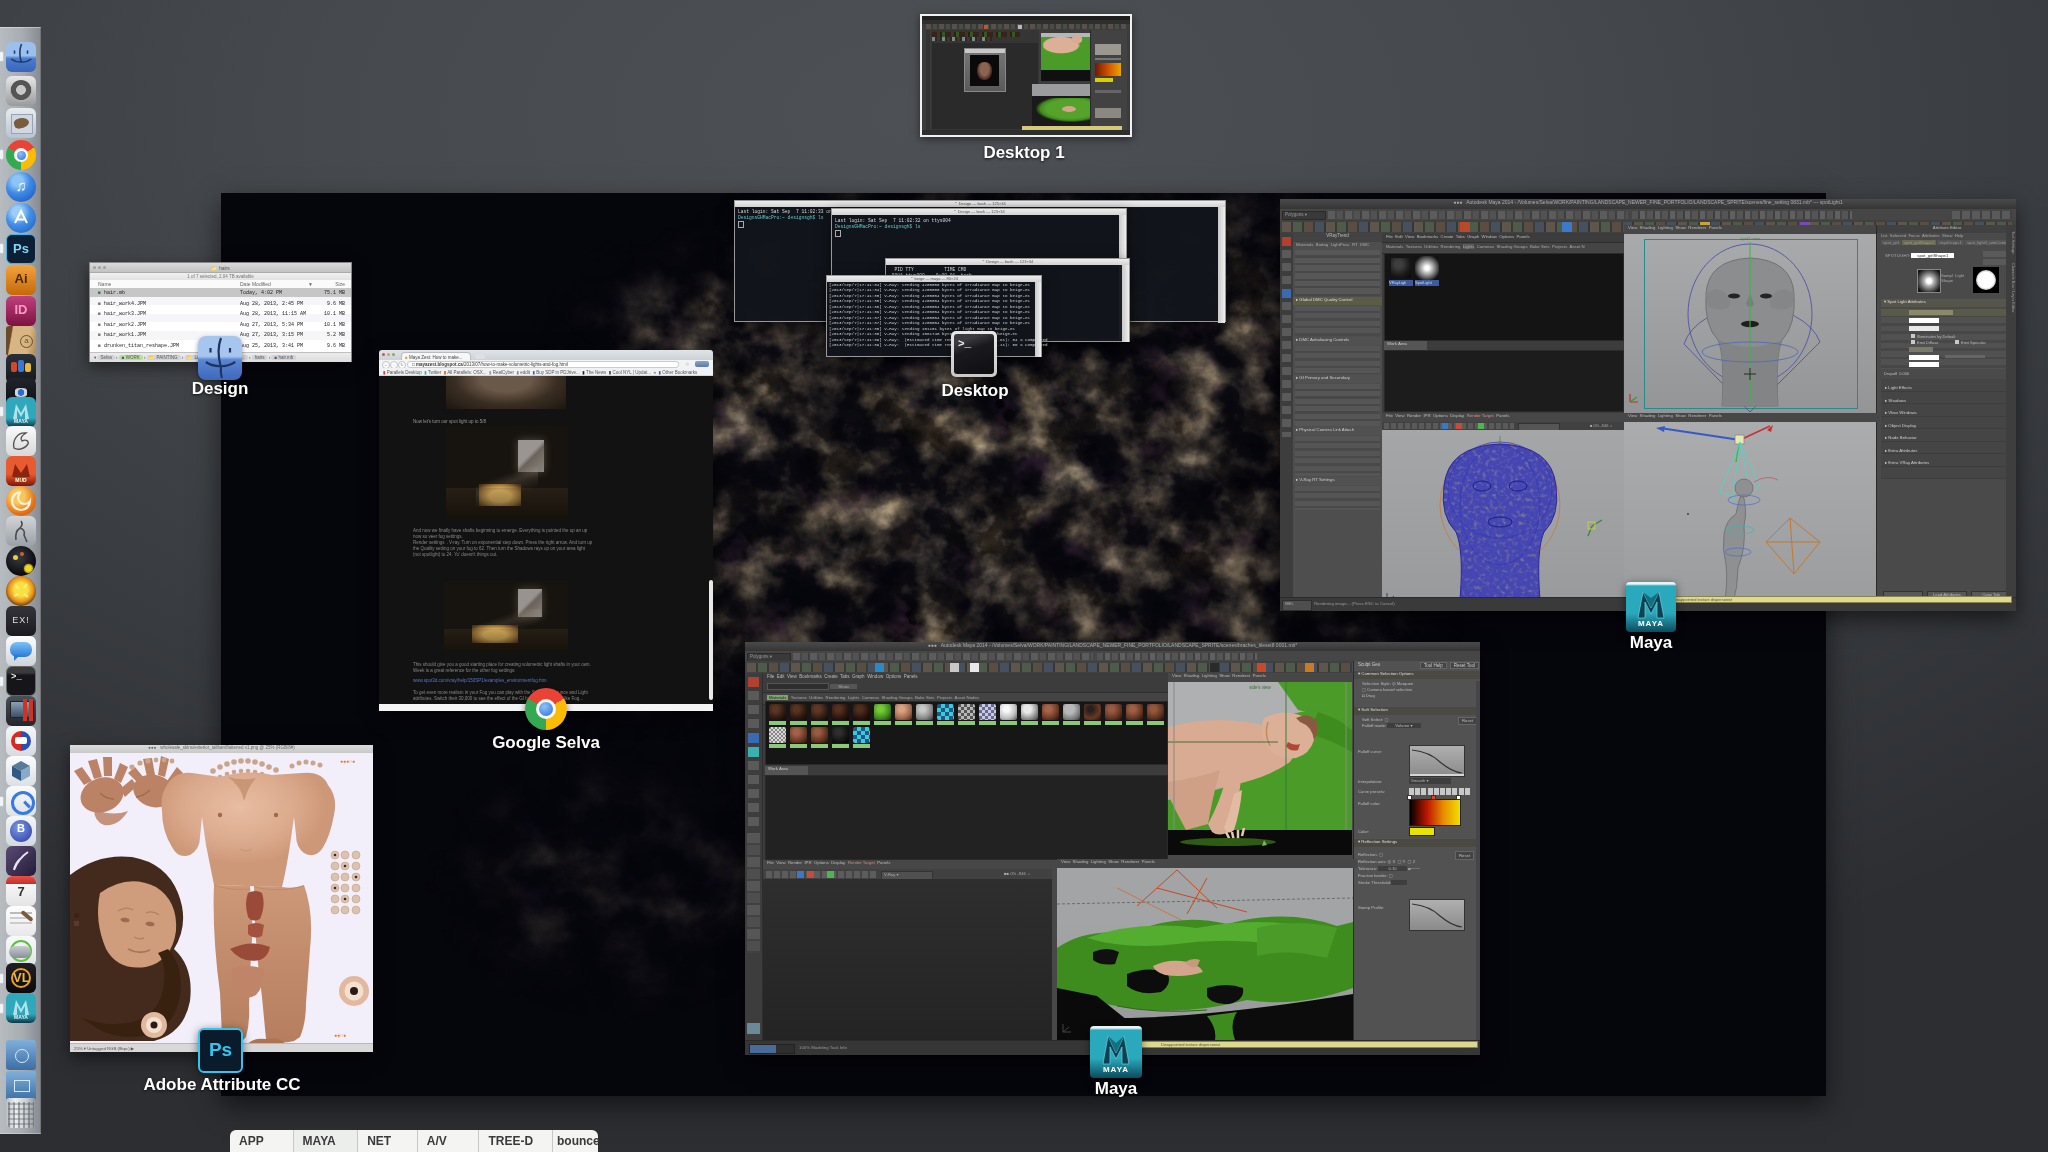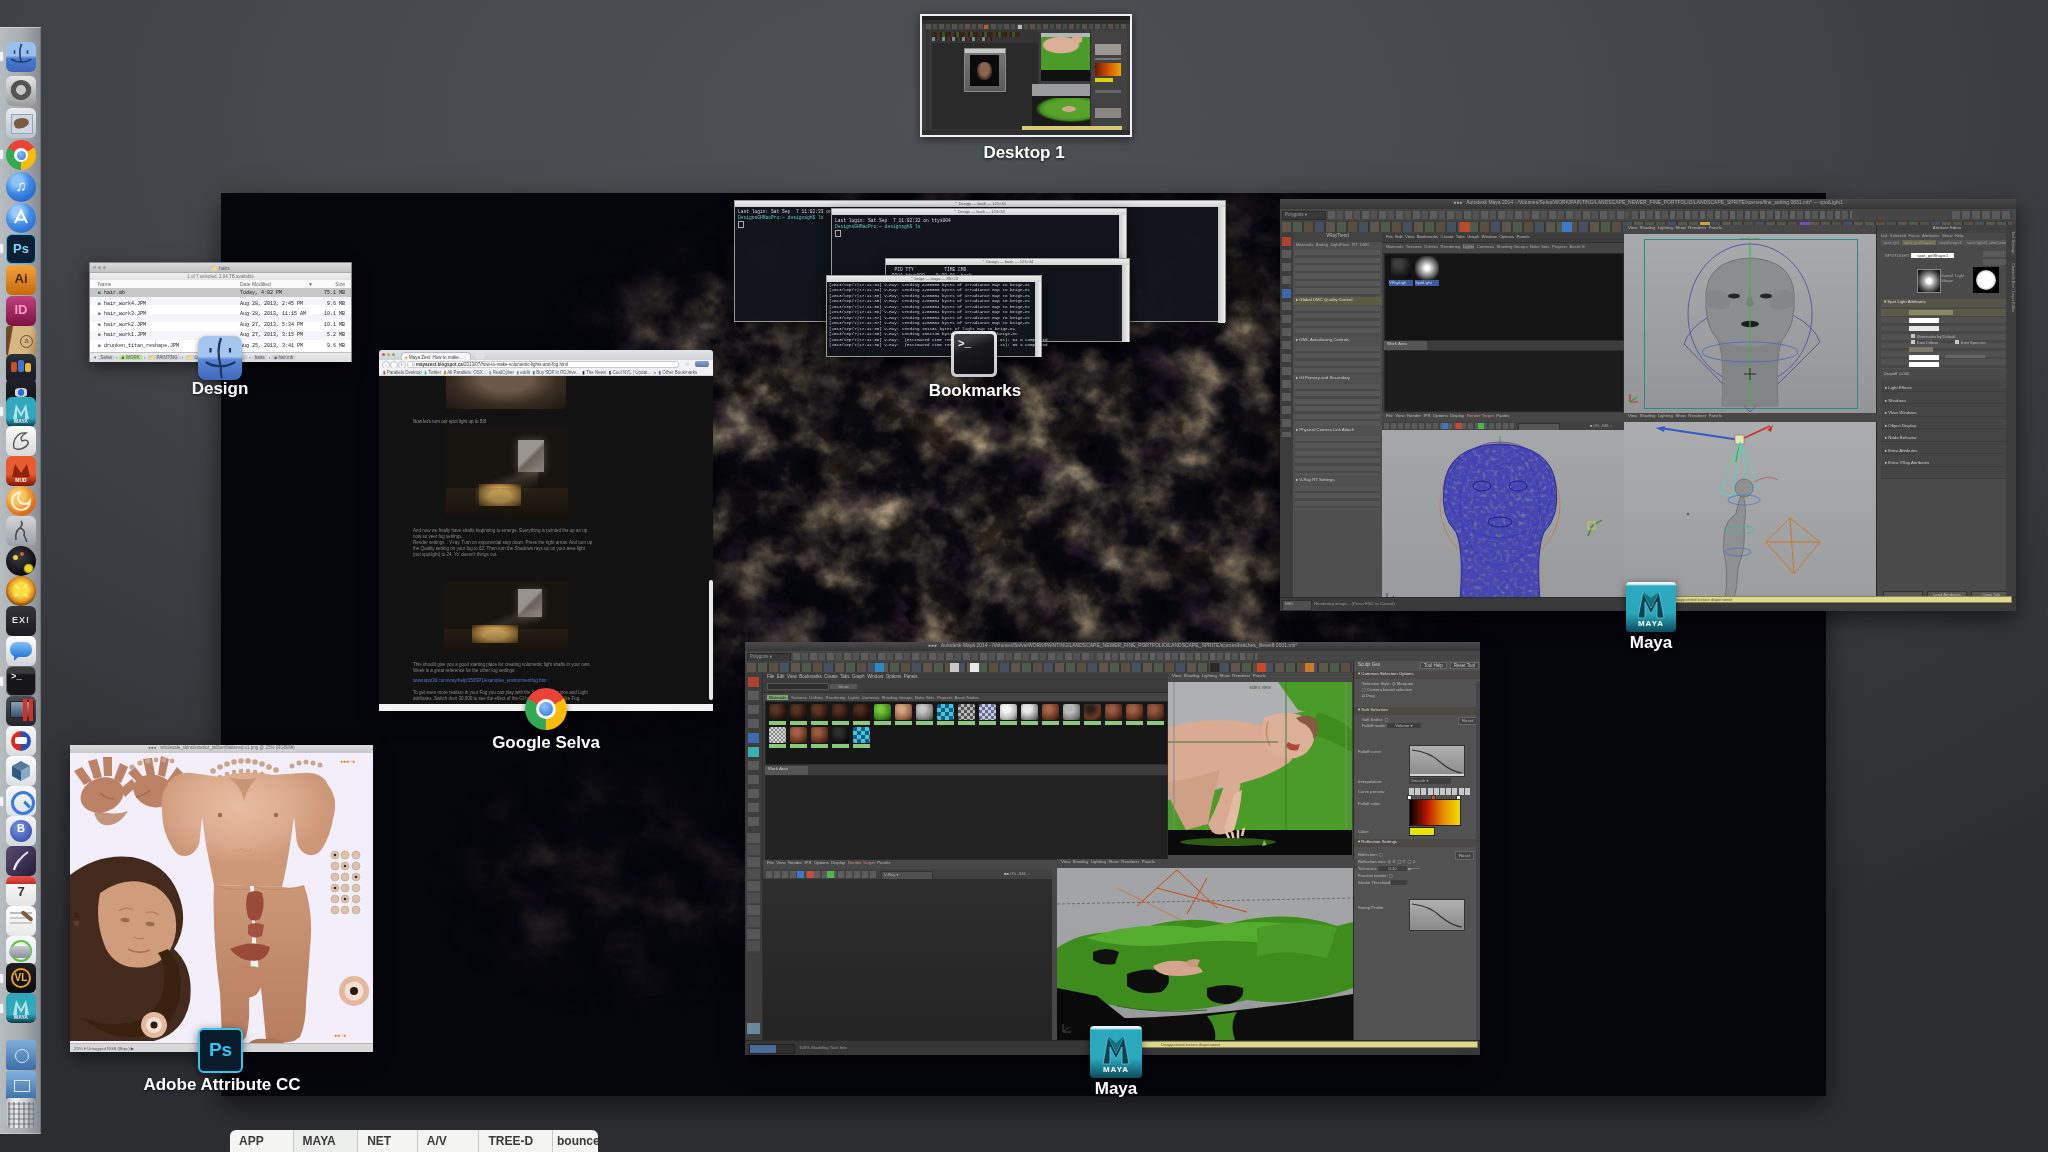--- a/index.html
+++ b/index.html
@@ -167,21 +167,21 @@
         </svg></div>
 <div class="di" style="top:546px;border-radius:50%;background:radial-gradient(circle at 42% 38%,#3a3a42,#0a0a10 70%);">
         <div class="abs" style="left:7px;top:9px;width:5px;height:5px;border-radius:50%;background:#e8d040;"></div>
         <div class="abs" style="left:14px;top:6px;width:4px;height:4px;border-radius:50%;background:#d06030;"></div>
         <div class="abs" style="left:17px;top:17px;width:9px;height:9px;border-radius:50%;background:radial-gradient(#f0d820 0 40%,#907808);border:1px solid #333;"></div>
       </div>
 <div class="di" style="top:576px;border-radius:50%;background:radial-gradient(circle at 50% 45%,#f8e040 0 30%,#e89020 55%,#3a2a08 80%);"><svg width="30" height="30">
           <path d="M9 9 l4 4 M21 8 l-3 4 M8 20 l4-2 M22 21 l-4-3" stroke="#f8ee80" stroke-width="2" fill="none"></path>
         </svg></div>
 <div class="di" style="top:606px;background:linear-gradient(180deg,#34343a,#1a1a20);">
-        <div style="color:#ddd;font-weight:bold;font-size:9px;text-align:center;line-height:28px;letter-spacing:1px;">EX!</div>
+        <div style="color:#ddd;font-weight:normal;font-size:9px;text-align:center;line-height:28px;letter-spacing:1px;">EX!</div>
       </div>
 <div class="di" style="top:636px;background:linear-gradient(180deg,#fdfdfd,#d0d4d8);">
         <div class="abs" style="left:4px;top:6px;width:22px;height:15px;border-radius:7px;background:linear-gradient(180deg,#7ec2f4,#2a7ad8);"></div>
         <div class="abs" style="left:8px;top:19px;width:6px;height:6px;background:#2a7ad8;clip-path:polygon(0 0,100% 0,0 100%);"></div>
       </div>
 <div class="di" style="top:666px;background:linear-gradient(180deg,#3a3a3a 0 20%,#16161a 30%);border:1px solid #666;box-sizing:border-box;">
         <div style="color:#eee;font-weight:bold;font-size:9px;padding:5px 0 0 4px;font-family:'Liberation Mono',monospace;">&gt;_</div>
       </div>
 <div class="di" style="top:696px;background:linear-gradient(180deg,#4a5058,#23272d);">
         <div class="abs" style="left:4px;top:5px;width:22px;height:15px;background:linear-gradient(180deg,#8aa2b8,#3c5068);border:1px solid #222;"></div>
@@ -216,21 +216,21 @@
         <div class="abs" style="left:4px;top:6px;width:22px;height:2px;background:#bbb;"></div>
         <div class="abs" style="left:4px;top:11px;width:22px;height:2px;background:#ccc;"></div>
         <div class="abs" style="left:4px;top:16px;width:22px;height:2px;background:#ccc;"></div>
         <div class="abs" style="left:14px;top:8px;width:14px;height:4px;background:#7a5a3a;transform:rotate(40deg);border-radius:2px;"></div>
       </div>
 <div class="di" style="top:936px;background:linear-gradient(180deg,#f8f9fa,#e0e3e6);">
         <div class="abs" style="left:4px;top:4px;width:22px;height:22px;border-radius:50%;border:2px solid #5ec23d;box-sizing:border-box;color:#5ec23d;font-weight:bold;font-size:12px;text-align:center;line-height:18px;">μ</div>
       </div>
 <div class="di" style="top:946px;height:12px!important;background:linear-gradient(180deg,#c8ccd0,#8a9098);width:22px!important;left:9px!important;"></div>
 <div class="di" style="top:963px;background:linear-gradient(180deg,#202024,#0a0a0e);">
-        <div class="abs" style="left:5px;top:5px;width:20px;height:20px;border-radius:50%;border:2px solid #e8a020;box-sizing:border-box;color:#f0b830;font-size:10px;font-weight:bold;text-align:center;line-height:16px;">VL</div>
+        <div class="abs" style="left:5px;top:5px;width:20px;height:20px;border-radius:50%;border:2px solid #e8a020;box-sizing:border-box;color:#f0b830;font-size:13px;font-weight:bold;text-align:center;line-height:16px;">VL</div>
       </div>
 <div class="di" style="top:993px;background:linear-gradient(180deg,#2fa8bc 0 70%,#083a48);"><svg width="30" height="30">
           <path d="M7 22 L10 7 L15 16 L20 7 L23 22 L19 22 L19 13 L15 20 L11 13 L11 22 Z" fill="#bfe8ee" opacity="0.9"></path>
         </svg><div class="abs" style="left:0;top:21px;width:30px;color:#eef;font-size:5px;text-align:center;font-weight:bold;">MAYA</div></div>
 <div class="di" style="top:1040px;background:linear-gradient(180deg,#7fb0dc,#3c6da4);border-radius:3px;">
         <div class="abs" style="left:9px;top:9px;width:12px;height:12px;border-radius:50%;border:1.5px solid #d8e8f4;"></div>
       </div>
 <div class="di" style="top:1071px;background:linear-gradient(180deg,#7fb0dc,#3c6da4);border-radius:3px;">
         <div class="abs" style="left:8px;top:9px;width:14px;height:10px;border:1.5px solid #d8e8f4;"></div>
       </div>
@@ -376,21 +376,21 @@
 [2013/Sep/7|17:41:39] V-Ray:  (Estimated time remaining:  0h  0m 11.6s): 84 % completed
 [2013/Sep/7|17:41:39] V-Ray:  (Estimated time remaining:  0h  0m 10.1s): 86 % completed</div>
   <div class="abs" style="right:0;top:6px;width:6px;height:75px;background:linear-gradient(90deg,#c8c8c8,#efefef);"></div>
 </div>
 
 <div class="abs" style="left:951px;top:331px;width:46px;height:46px;border-radius:5px;background:linear-gradient(180deg,#e8e8e8,#c8c8c8);box-shadow:0 2px 6px rgba(0,0,0,.5);">
   <div class="abs" style="left:3px;top:3px;width:40px;height:40px;border-radius:3px;background:linear-gradient(160deg,#3c3c40 0 18%,#1a1a1e 40%,#0e0e12);">
     <div style="color:#f0f0f0;font-family:'Liberation Mono',monospace;font-weight:bold;font-size:11px;padding:4px 0 0 4px;">&gt;_</div>
   </div>
 </div>
-<div class="lbl" style="left:905px;top:381px;width:140px;">Bookmarks</div>
+<div class="lbl" style="left:905px;top:381px;width:140px;">Desktop</div>
 
 <div class="abs" style="left:1280px;top:199px;width:736px;height:412px;background:#484848;box-shadow:0 8px 20px rgba(0,0,0,.55);overflow:hidden;">
   <div class="abs" style="left:0;top:0;width:736px;height:10px;background:linear-gradient(180deg,#4a4a4a,#353535);font-size:5px;color:#aaa;text-align:center;">●●● &nbsp; Autodesk Maya 2014  - /Volumes/Selva/WORK/PAINTING/LANDSCAPE_NEWER_FINE_PORTFOLIO/LANDSCAPE_SPRITE/scenes/fine_setting 0831.mb*  ---  spotLight1</div>
   <div class="abs" style="left:0;top:10px;width:736px;height:11px;background:#464646;">
     <div class="abs" style="left:2px;top:2px;width:40px;height:7px;background:#393939;border:1px solid #2a2a2a;font-size:4.5px;color:#999;padding-left:2px;">Polygons ▾</div>
     <div class="abs" style="left:48px;top:1.5px;width:300px;height:8px;background:repeating-linear-gradient(90deg,#5c5c5c 0 7px,#474747 7px 9px,#525252 9px 15px,#3e3e3e 15px 17px);"></div>
     <div class="abs" style="left:352px;top:1.5px;width:220px;height:8px;background:repeating-linear-gradient(90deg,#555 0 6px,#3e3e3e 6px 8px,#606060 8px 13px,#454545 13px 15px);"></div>
     <div class="abs" style="right:4px;top:1.5px;width:60px;height:8px;background:repeating-linear-gradient(90deg,#5a5a5a 0 8px,#404040 8px 10px);"></div>
   </div>
   <div class="abs" style="left:0;top:21px;width:736px;height:13px;background:#414141;border-bottom:1px solid #2e2e2e;">

